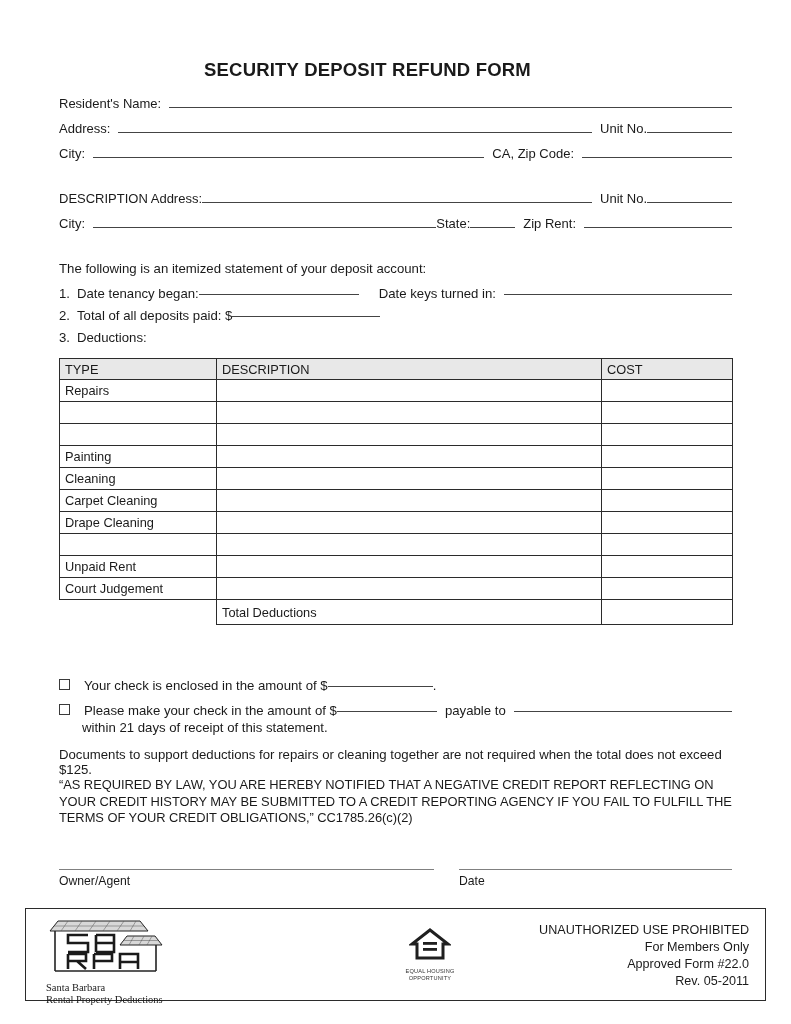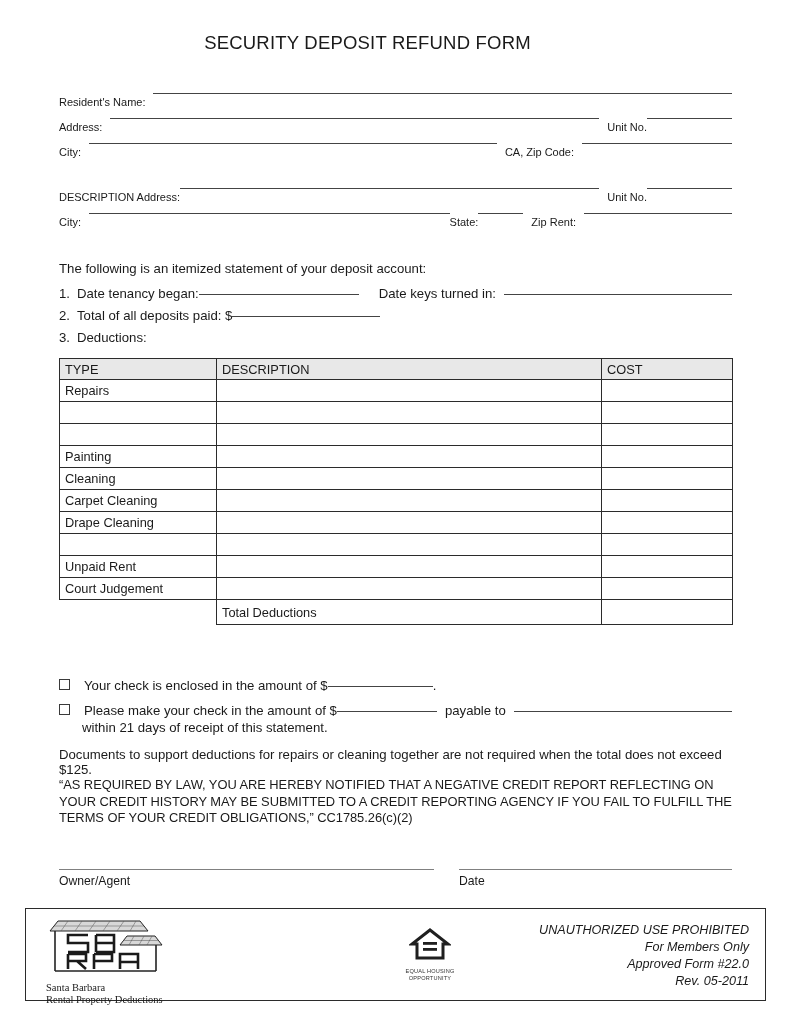--- a/index.html
+++ b/index.html
@@ -20,34 +20,34 @@
     position: absolute;
     left: 0; top: 0;
     width: 791px;
     height: 1024px;
     background: #fff;
   }
 
   
   .title {
     position: absolute;
-    left: 0; top: 32px;
+    left: 0; top: 59px;
     width: 735px;
     text-align: center;
     font-size: 18.5px;
-    font-weight: normal;
+    font-weight: bold;
     letter-spacing: 0.2px;
   }
 
   
   .frow {
     position: absolute;
     display: flex;
-    align-items: flex-start;
-    font-size: 11px;
+    align-items: flex-end;
+    font-size: 13px;
     white-space: nowrap;
   }
   .lbl { flex: 0 0 auto; }
   .rule {
     flex: 0 0 auto;
     border-bottom: 1px solid #444;
     height: 0px;
     position: relative;
     top: -3px;
   }
@@ -185,21 +185,20 @@
     color: #333;
     margin-top: 1px;
   }
   .footer-right {
     position: absolute;
     right: 16px;
     top: 13px;
     text-align: right;
     font-size: 12.6px;
     line-height: 17px;
-    font-style: italic;
   }
 </style>
 </head>
 <body>
 
 <div class="page">
 
   <div class="title">SECURITY DEPOSIT REFUND FORM</div>
 
   <div class="frow" style="left:59px; top:96px; width:673px;">

